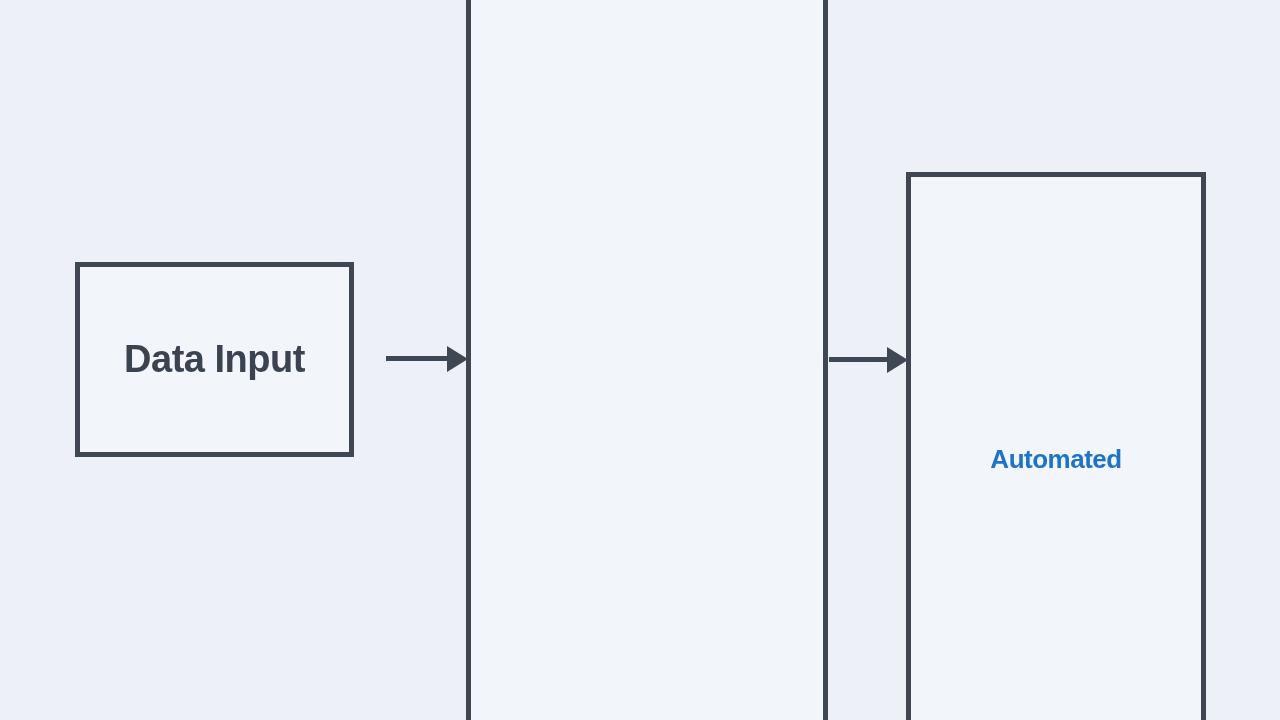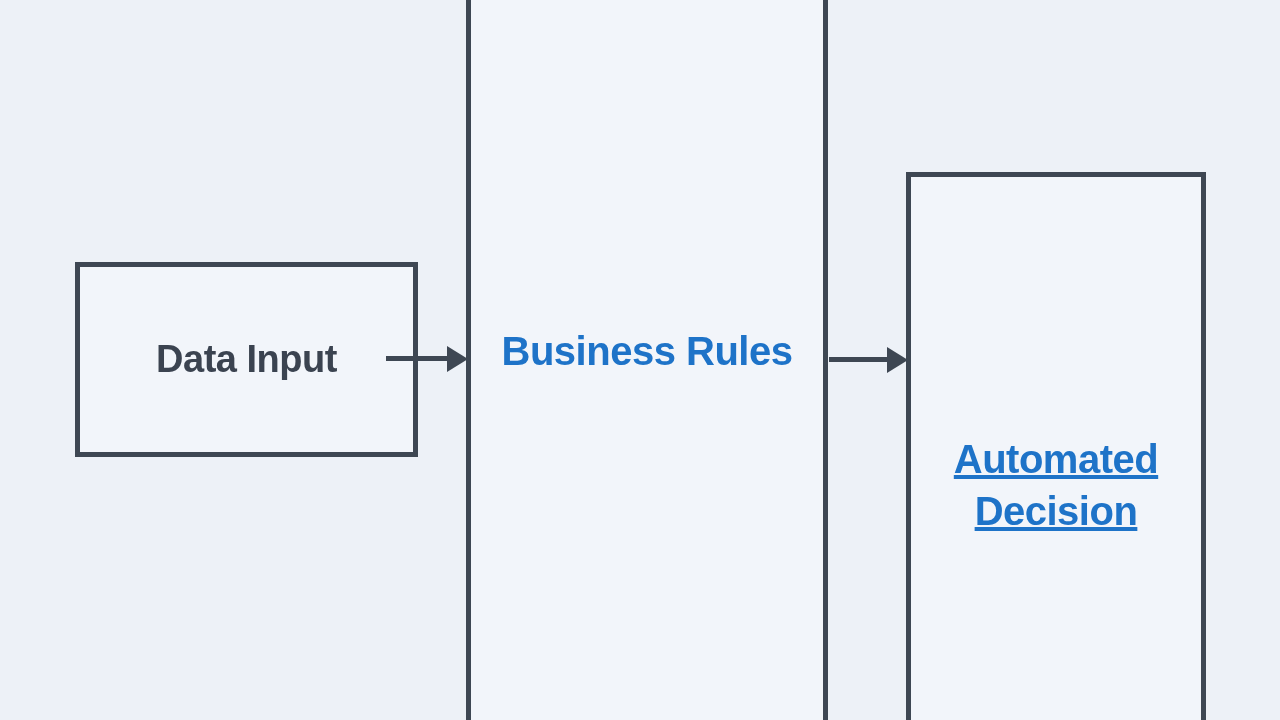--- a/index.html
+++ b/index.html
@@ -31,21 +31,21 @@
     justify-content:center;
     text-align:center;
   }
   .node-label{
     font-weight:bold;
     letter-spacing:-0.5px;
   }
   
   .node-data-input{
     left:75px; top:262px;
-    width:343px; height:195px;
+    width:279px; height:195px;
   }
   .node-data-input .node-label{
     font-size:38px;
     color:var(--dark-text);
   }
   
   .node-business-rules{
     left:466px; top:-30px;
     width:362px; height:790px;
     align-items:flex-start;
@@ -57,24 +57,23 @@
     color:var(--blue);
   }
   
   .node-automated-decision{
     left:906px; top:172px;
     width:300px; height:620px;
     align-items:flex-start;
   }
   .node-automated-decision .node-label{
     margin-top:256px; 
-    font-size:40px;
+    font-size:26px;
     line-height:52px;
     color:var(--blue);
-    text-decoration:underline;
   }
   
   .arrow{
     position:absolute;
   }
   .arrow-line{
     position:absolute;
     height:5px;
     background:var(--stroke);
     top:0;
@@ -103,29 +102,27 @@
     <div class="node-label">Data Input</div>
   </div>
 
   <div class="arrow arrow-1">
     <div class="arrow-line"></div>
     <div class="arrow-head"></div>
   </div>
 
   <div class="node node-business-rules">
     <div class="node-label">
-      <div>Business Rules</div>
     </div>
   </div>
 
   <div class="arrow arrow-2">
     <div class="arrow-line"></div>
     <div class="arrow-head"></div>
   </div>
 
   <div class="node node-automated-decision">
     <div class="node-label">
       <div>Automated</div>
-      <div>Decision</div>
     </div>
   </div>
 
 </div>
 
 </body></html>

